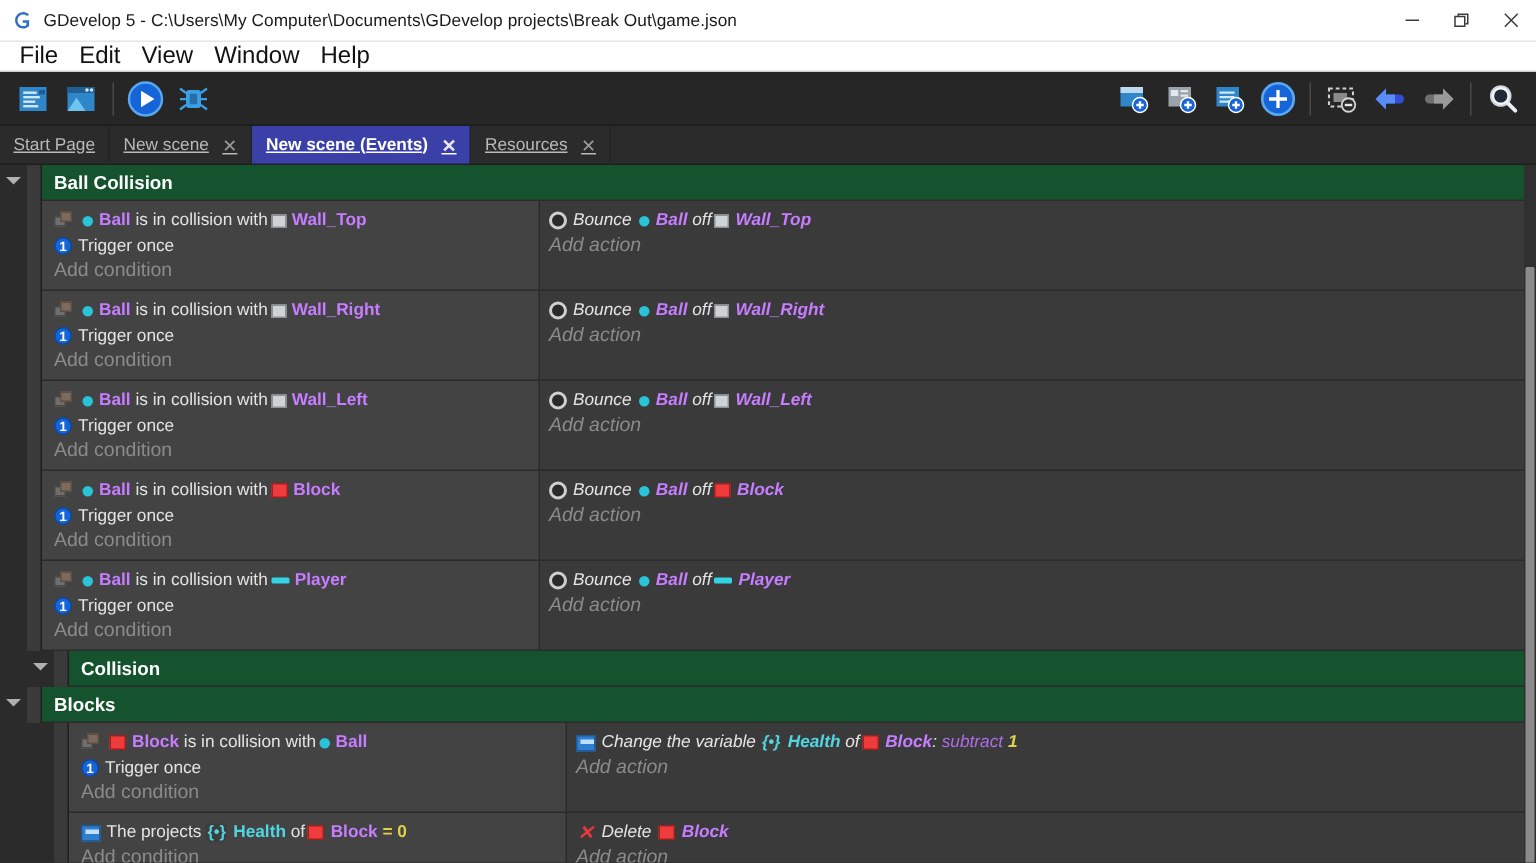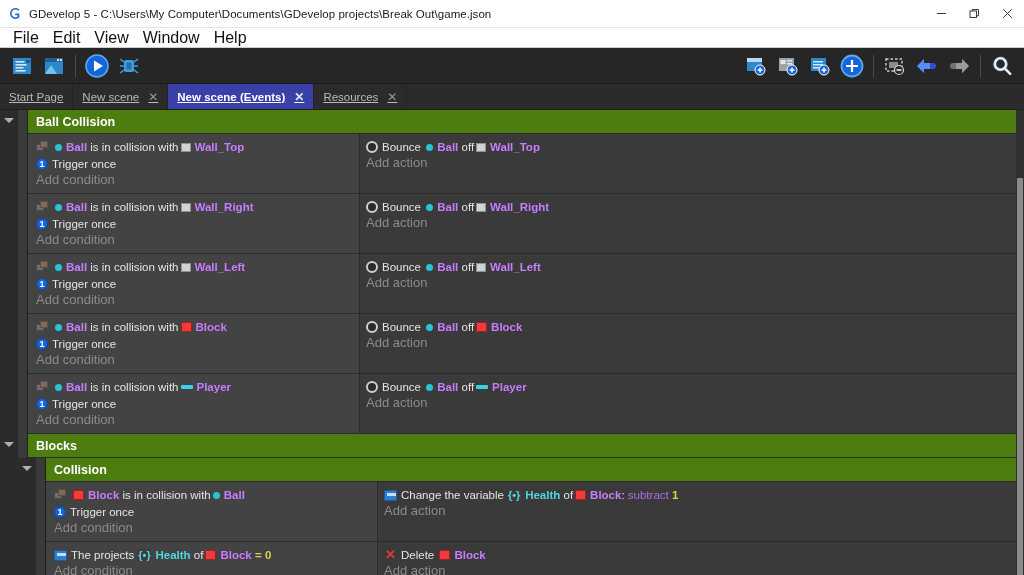--- a/index.html
+++ b/index.html
@@ -100,41 +100,42 @@
   .tri.down {
     border-left: 5px solid transparent;
     border-right: 5px solid transparent;
     border-top: 5px solid #b0b0b0;
   }
   .indentbar {
     width: 10px; flex: none; background: #3a3a3a;
     border-right: 1px solid #1f1f1f;
   }
   .grouphdr {
-    flex: 1; height: 24px; background: #4d7c0f;
+    flex: 1; height: 24px; background: #14532d;
     color: #ffffff; font-size: 12.5px; font-weight: bold;
     display: flex; align-items: center;
     padding-left: 8px;
     border-bottom: 1px solid #2b2b2b;
   }
 
   
   .evbody { display: flex; flex: 1; }
   .conds {
     width: 332px; flex: none;
     background: #434343;
     border-right: 1px solid #2b2b2b;
     border-bottom: 1px solid #2b2b2b;
     padding: 5px 6px 5px 8px;
   }
   .acts {
     flex: 1;
     background: #3a3a3a;
     border-bottom: 1px solid #2b2b2b;
     padding: 5px 6px 5px 6px;
+    font-style: italic;
   }
   .line {
     display: flex; align-items: center;
     font-size: 11.5px; color: #e4e4e4;
     line-height: 16px; min-height: 16px;
     white-space: nowrap;
   }
   .line + .line { margin-top: 1px; }
   .addtxt { color: #8b8b8b; font-size: 13px; line-height: 16px; }
 
@@ -456,33 +457,33 @@
             </div>
             <div class="addtxt">Add condition</div>
           </div>
           <div class="acts">
             <div class="line"><span class="ic ic-bounce"></span><span class="plain">Bounce</span>&nbsp;<span class="sw sw-dot"></span><span class="obj">Ball</span>&nbsp;<span class="plain">off</span><span class="sw sw-player"></span><span class="obj">Player</span></div>
             <div class="addtxt">Add action</div>
           </div>
         </div>
       </div>
       <div class="evrow">
+        <div class="gutter"></div>
         <div class="gutter">
           <div class="tri down"></div>
         </div>
         <div class="indentbar"></div>
-        <div class="grouphdr">Blocks</div>
-      </div>
-      <div class="evrow">
-        <div class="gutter"></div>
+        <div class="grouphdr">Collision</div>
+      </div>
+      <div class="evrow">
         <div class="gutter">
           <div class="tri down"></div>
         </div>
         <div class="indentbar"></div>
-        <div class="grouphdr">Collision</div>
+        <div class="grouphdr">Blocks</div>
       </div>
       <div class="evrow">
         <div class="gutter"></div>
         <div class="gutter"></div>
         <div class="indentbar"></div>
         <div class="evbody">
           <div class="conds">
             <div class="line"><span class="ic ic-collision">
                 <i class="a"></i>
                 <i class="b"></i>

